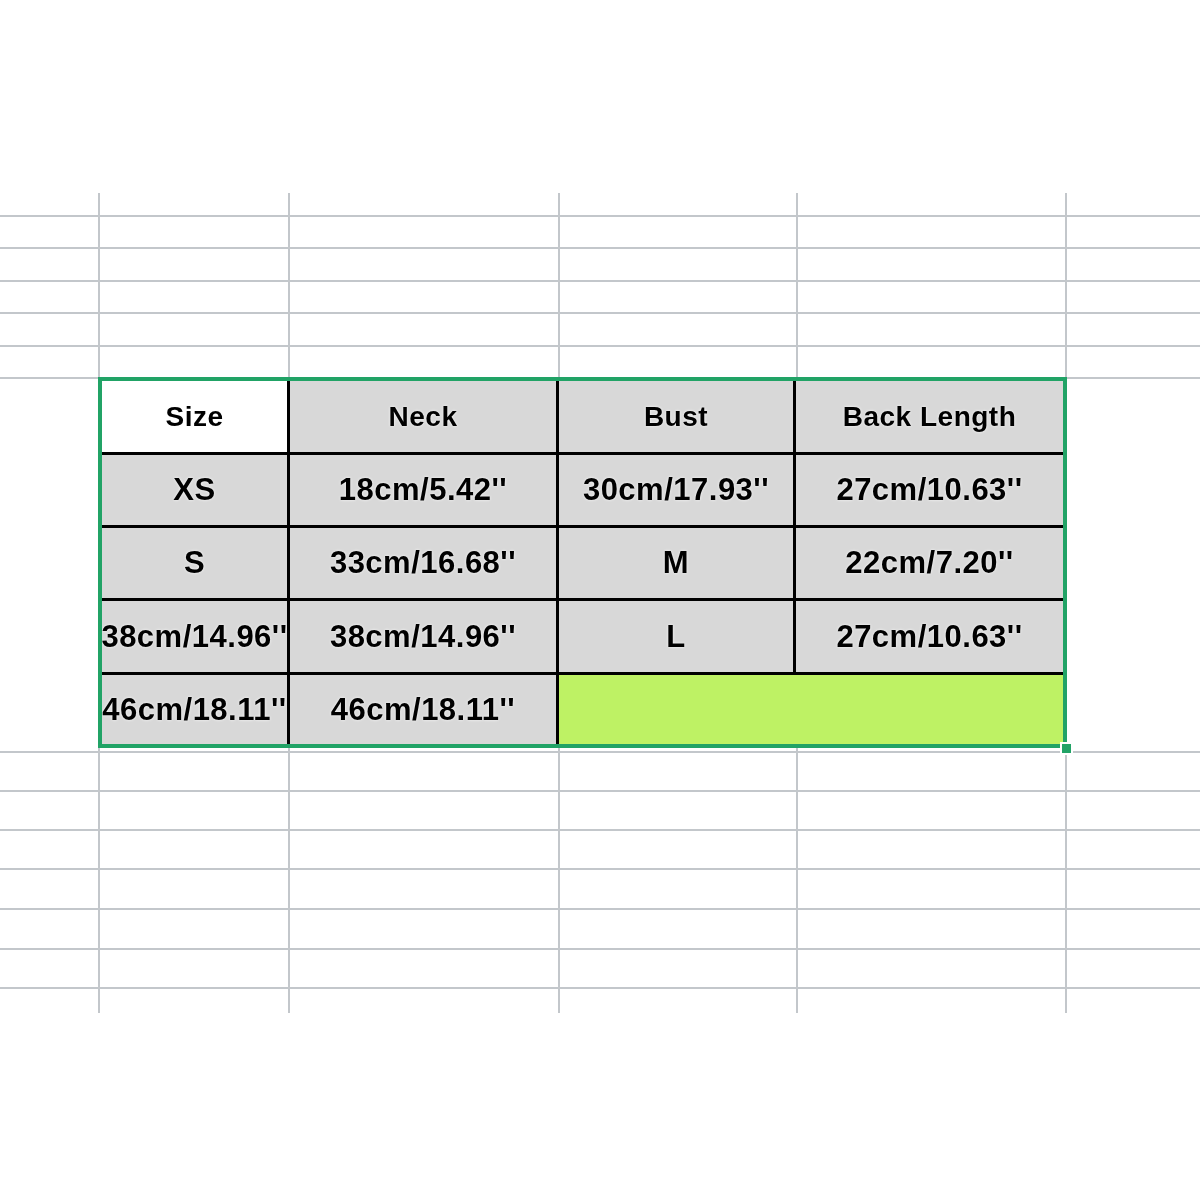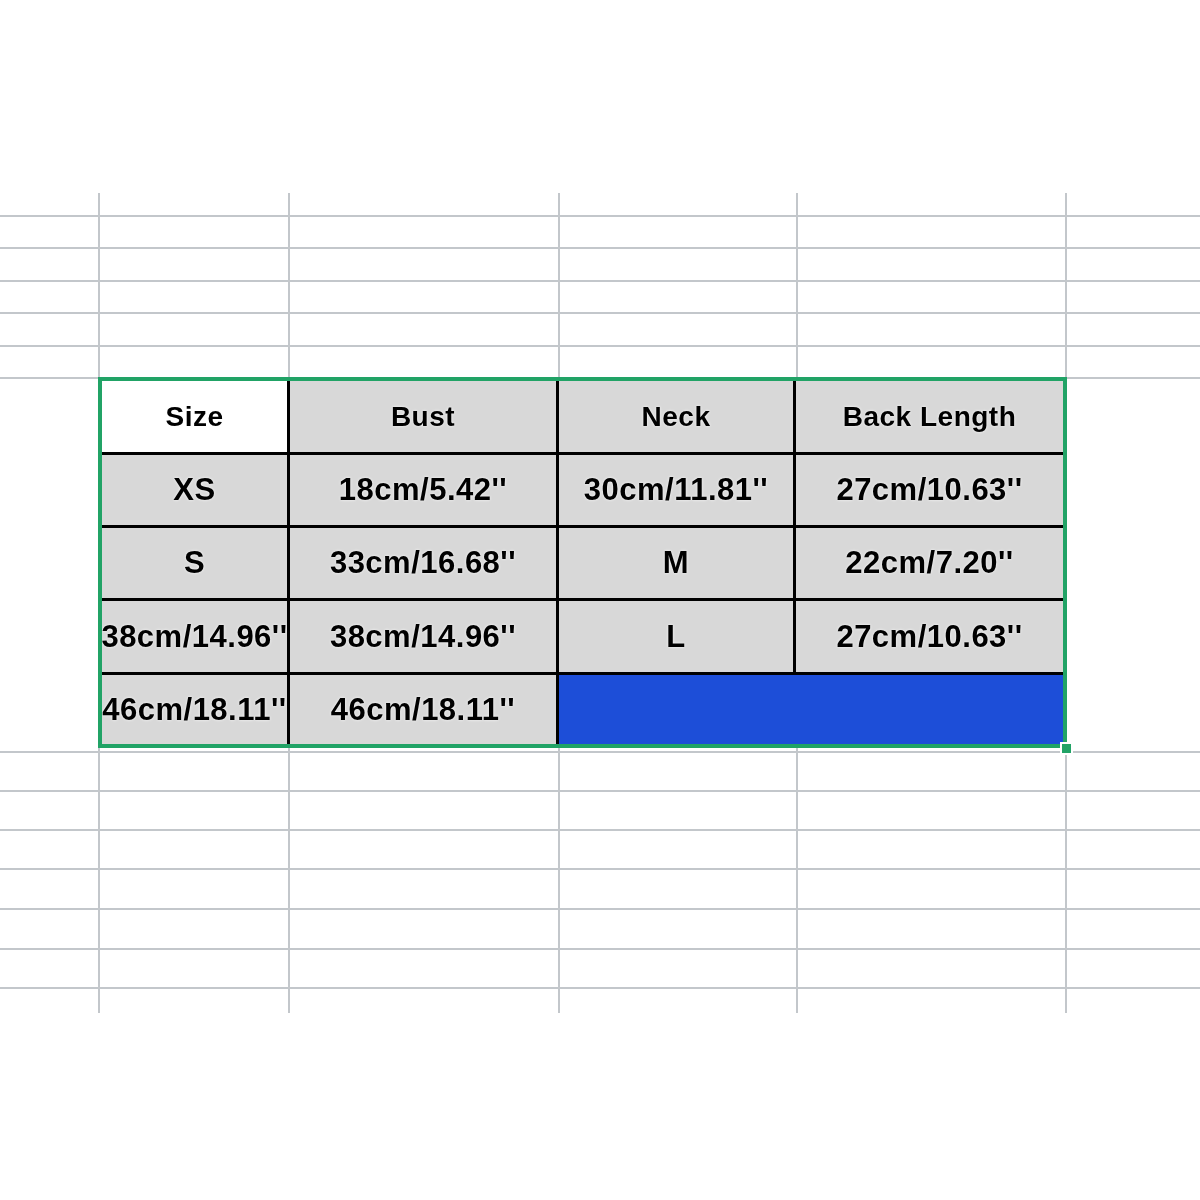--- a/index.html
+++ b/index.html
@@ -28,21 +28,21 @@
 
   
   #size-table {
     position: absolute;
     left: 98px;
     top: 377px;
     width: 969px;
     height: 371px;
     box-sizing: border-box;
     border: 4px solid #21a366;
-    background: #1d4ed8;
+    background: #bef264;
     display: grid;
     grid-template-columns: 188px 269px 237px 267px;
     grid-template-rows: 74px 73px 73px 74px 69px;
     z-index: 5;
   }
   .cell {
     background: #d8d8d8;
     display: flex;
     align-items: center;
     justify-content: center;
@@ -102,27 +102,27 @@
       <div class="gridline v" style="left: 558px; top: 748px; height: 265px;"></div>
       <div class="gridline v" style="left: 796px; top: 193px; height: 184px;"></div>
       <div class="gridline v" style="left: 796px; top: 748px; height: 265px;"></div>
       <div class="gridline v" style="left: 1065px; top: 193px; height: 184px;"></div>
       <div class="gridline v" style="left: 1065px; top: 748px; height: 265px;"></div>
     </div>
 
   <div id="size-table">
 
     <div class="cell header active">Size</div>
+    <div class="cell header">Neck</div>
     <div class="cell header">Bust</div>
-    <div class="cell header">Neck</div>
     <div class="cell header">Back Length</div>
 
     <div class="cell">XS</div>
     <div class="cell">18cm/5.42''</div>
-    <div class="cell">30cm/11.81''</div>
+    <div class="cell">30cm/17.93''</div>
     <div class="cell">27cm/10.63''</div>
 
     <div class="cell">S</div>
     <div class="cell">33cm/16.68''</div>
 
     <div class="cell">M</div>
     <div class="cell">22cm/7.20''</div>
     <div class="cell">38cm/14.96''</div>
     <div class="cell">38cm/14.96''</div>
 

